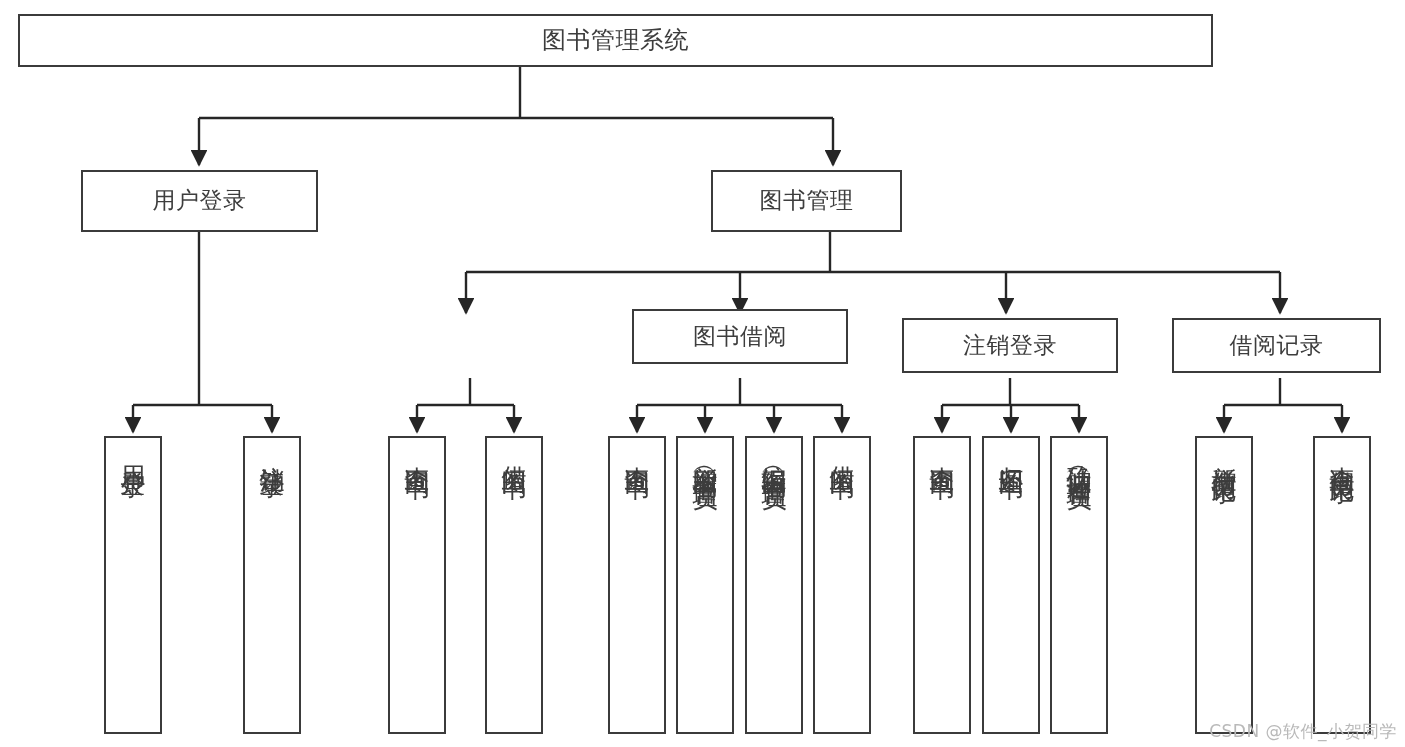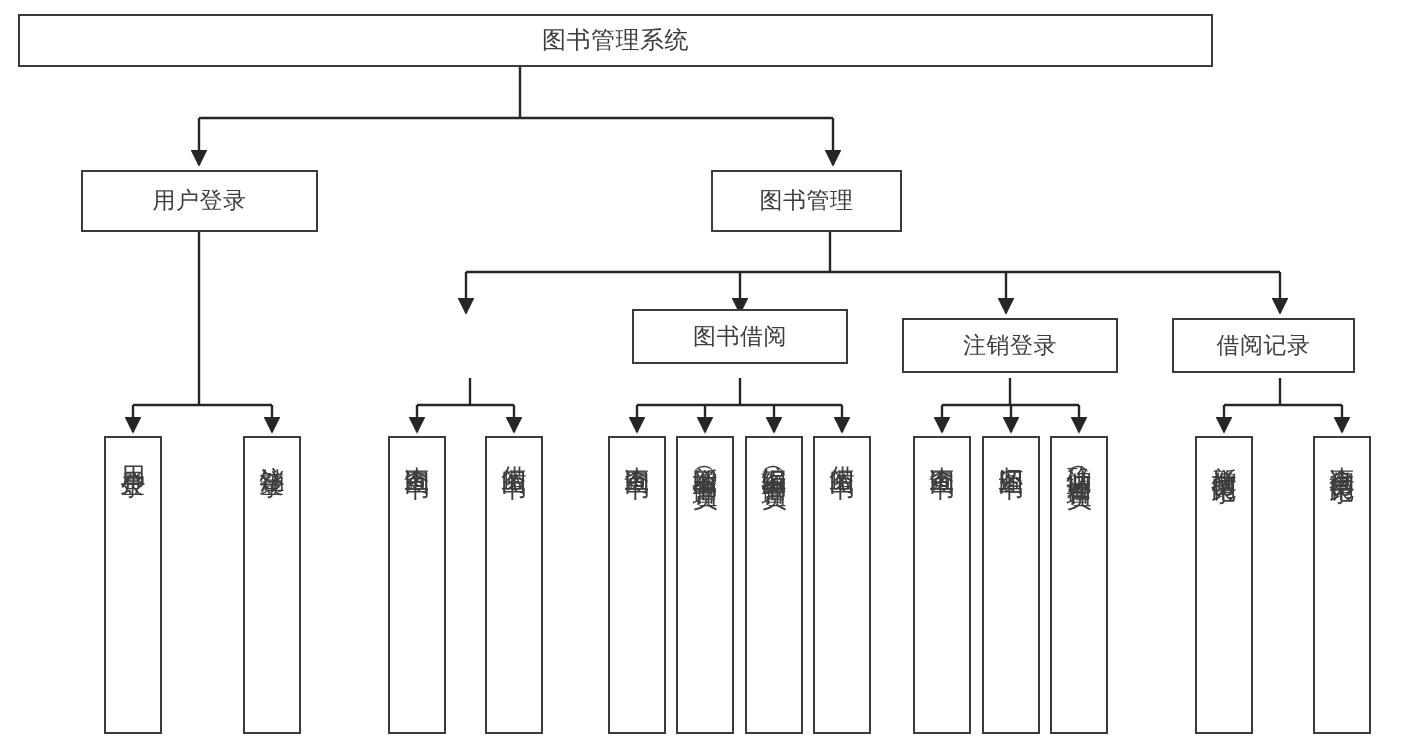--- a/index.html
+++ b/index.html
@@ -141,21 +141,21 @@
   <div class="node horiz" style="left:711px; top:170px; width:191px; height:62px;">
     <span class="node-label">图书管理</span>
   </div>
 
   <div class="node horiz" style="left:632px; top:309px; width:216px; height:55px;">
     <span class="node-label">图书借阅</span>
   </div>
   <div class="node horiz" style="left:902px; top:318px; width:216px; height:55px;">
     <span class="node-label">注销登录</span>
   </div>
-  <div class="node horiz" style="left:1172px; top:318px; width:183px; height:55px;">
+  <div class="node horiz" style="left:1172px; top:318px; width:209px; height:55px;">
     <span class="node-label">借阅记录</span>
   </div>
 
   <div class="node leaf" style="left:104px; top:436px; width:58px; height:298px;">
     <span class="node-label">用户登录</span>
   </div>
   <div class="node leaf" style="left:243px; top:436px; width:58px; height:298px;">
     <span class="node-label">注销登录</span>
   </div>
 
@@ -189,14 +189,15 @@
     <span class="node-label">确认归还（管理员）</span>
   </div>
 
   <div class="node leaf" style="left:1195px; top:436px; width:58px; height:298px;">
     <span class="node-label">新增借阅记录</span>
   </div>
   <div class="node leaf" style="left:1313px; top:436px; width:58px; height:298px;">
     <span class="node-label">查询借阅记录</span>
   </div>
 
+  <div id="watermark">CSDN @软件_小贺同学</div>
 
 </div>
 
 </body></html>

